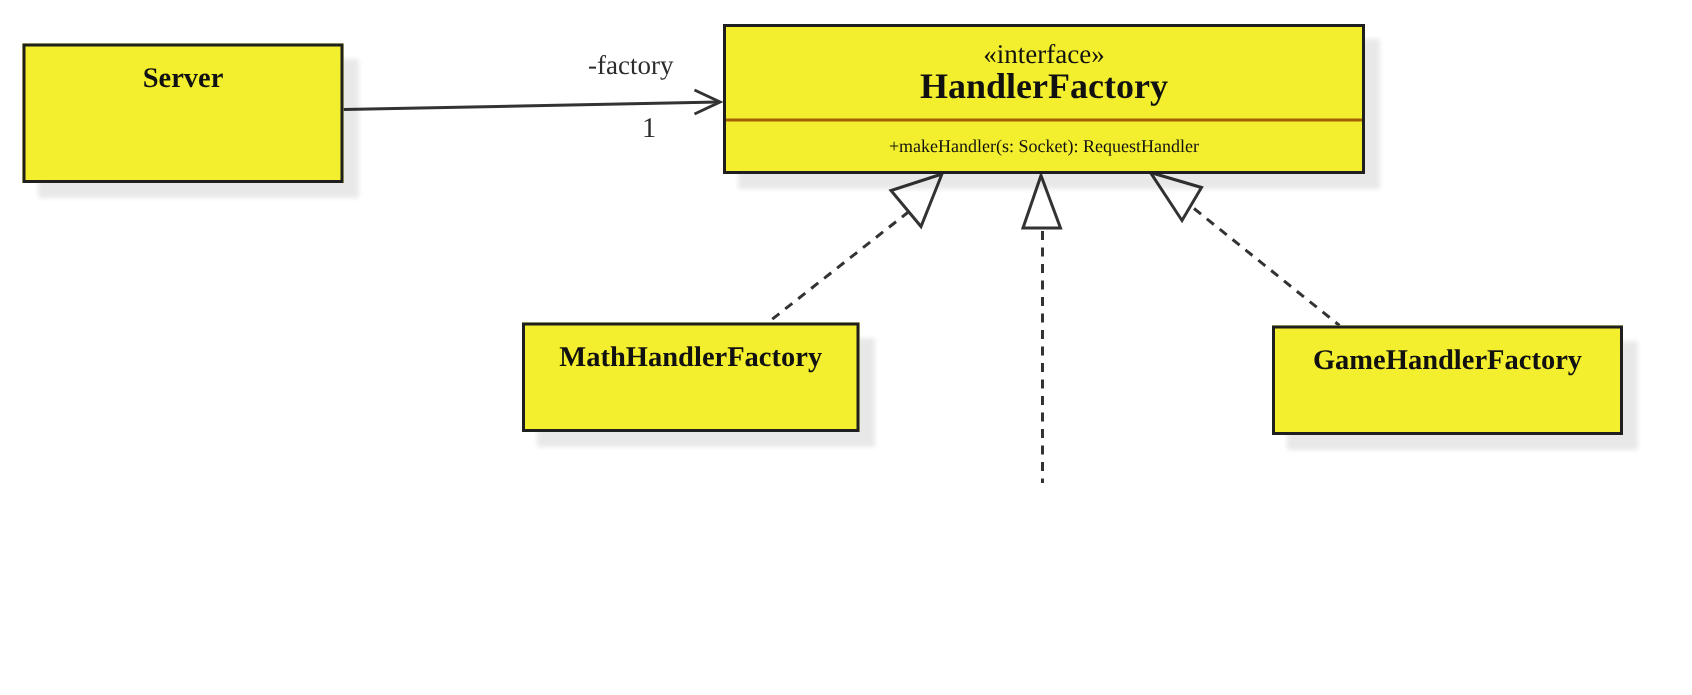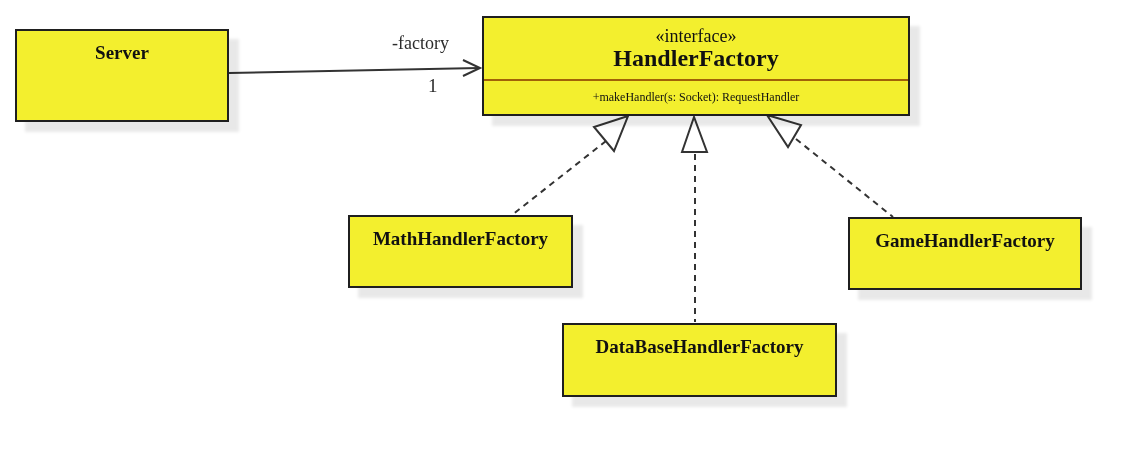--- a/index.html
+++ b/index.html
@@ -117,23 +117,20 @@
     </div>
     <div class="hf-operations">
       <span>+makeHandler(s: Socket): RequestHandler</span>
     </div>
   </div>
 
   <div class="uml-node node-simple" id="node-math-factory">
     <div class="class-name">MathHandlerFactory</div>
   </div>
 
-  <div class="uml-node node-simple" id="node-db-factory">
-    <div class="class-name">DataBaseHandlerFactory</div>
-  </div>
 
   <div class="uml-node node-simple" id="node-game-factory">
     <div class="class-name">GameHandlerFactory</div>
   </div>
 
   <div class="edge-label" id="label-factory">-factory</div>
   <div class="edge-label" id="label-multiplicity">1</div>
 
 </div>
 

